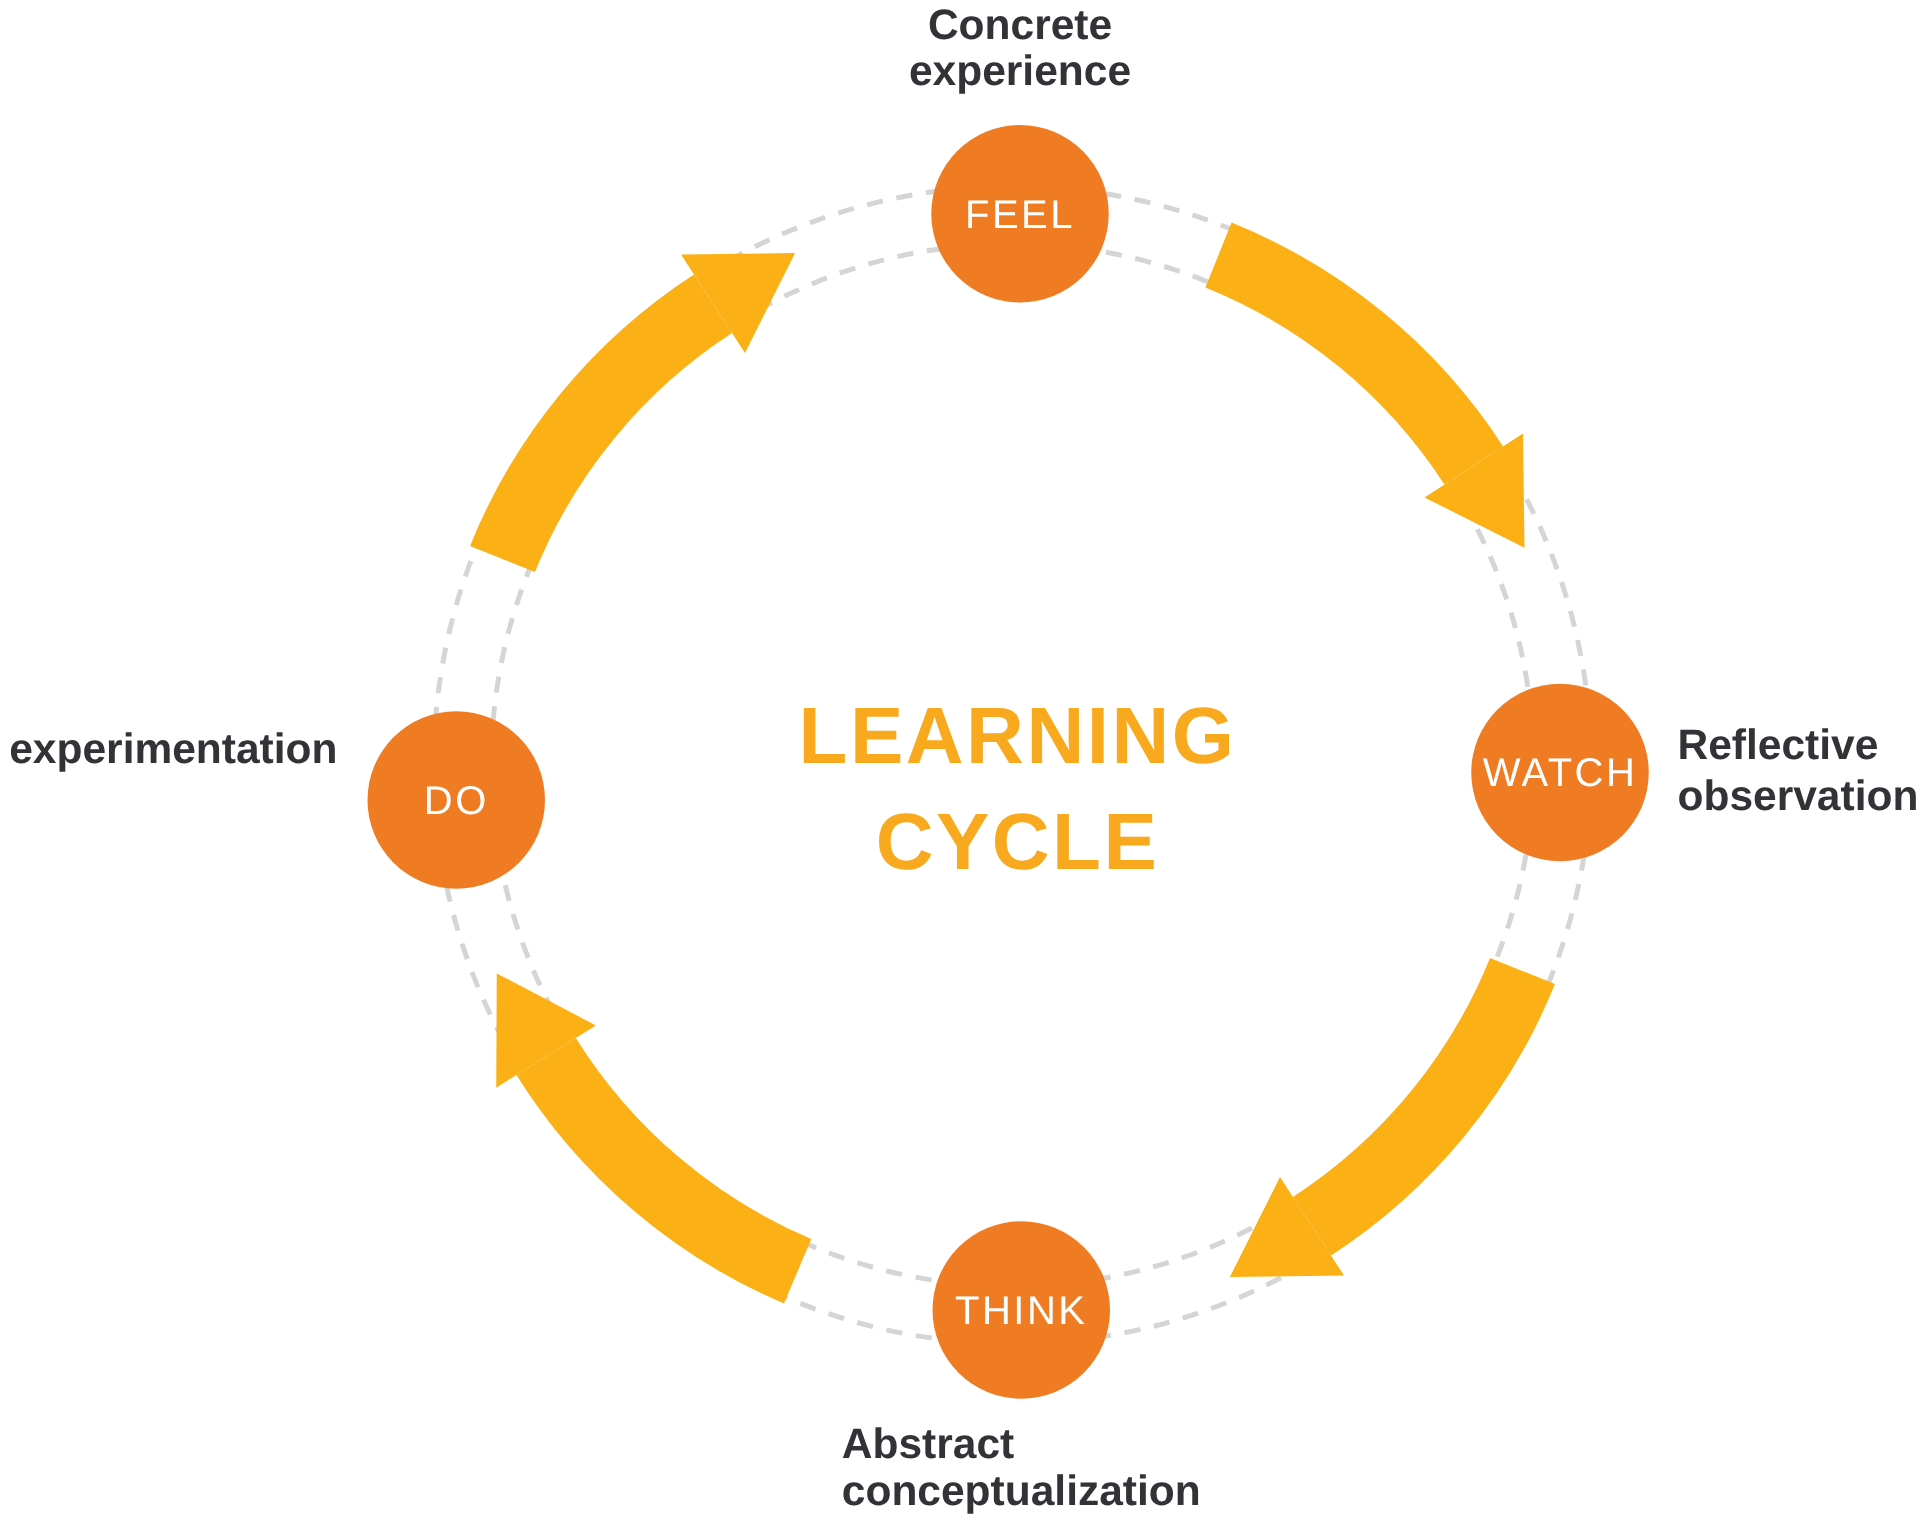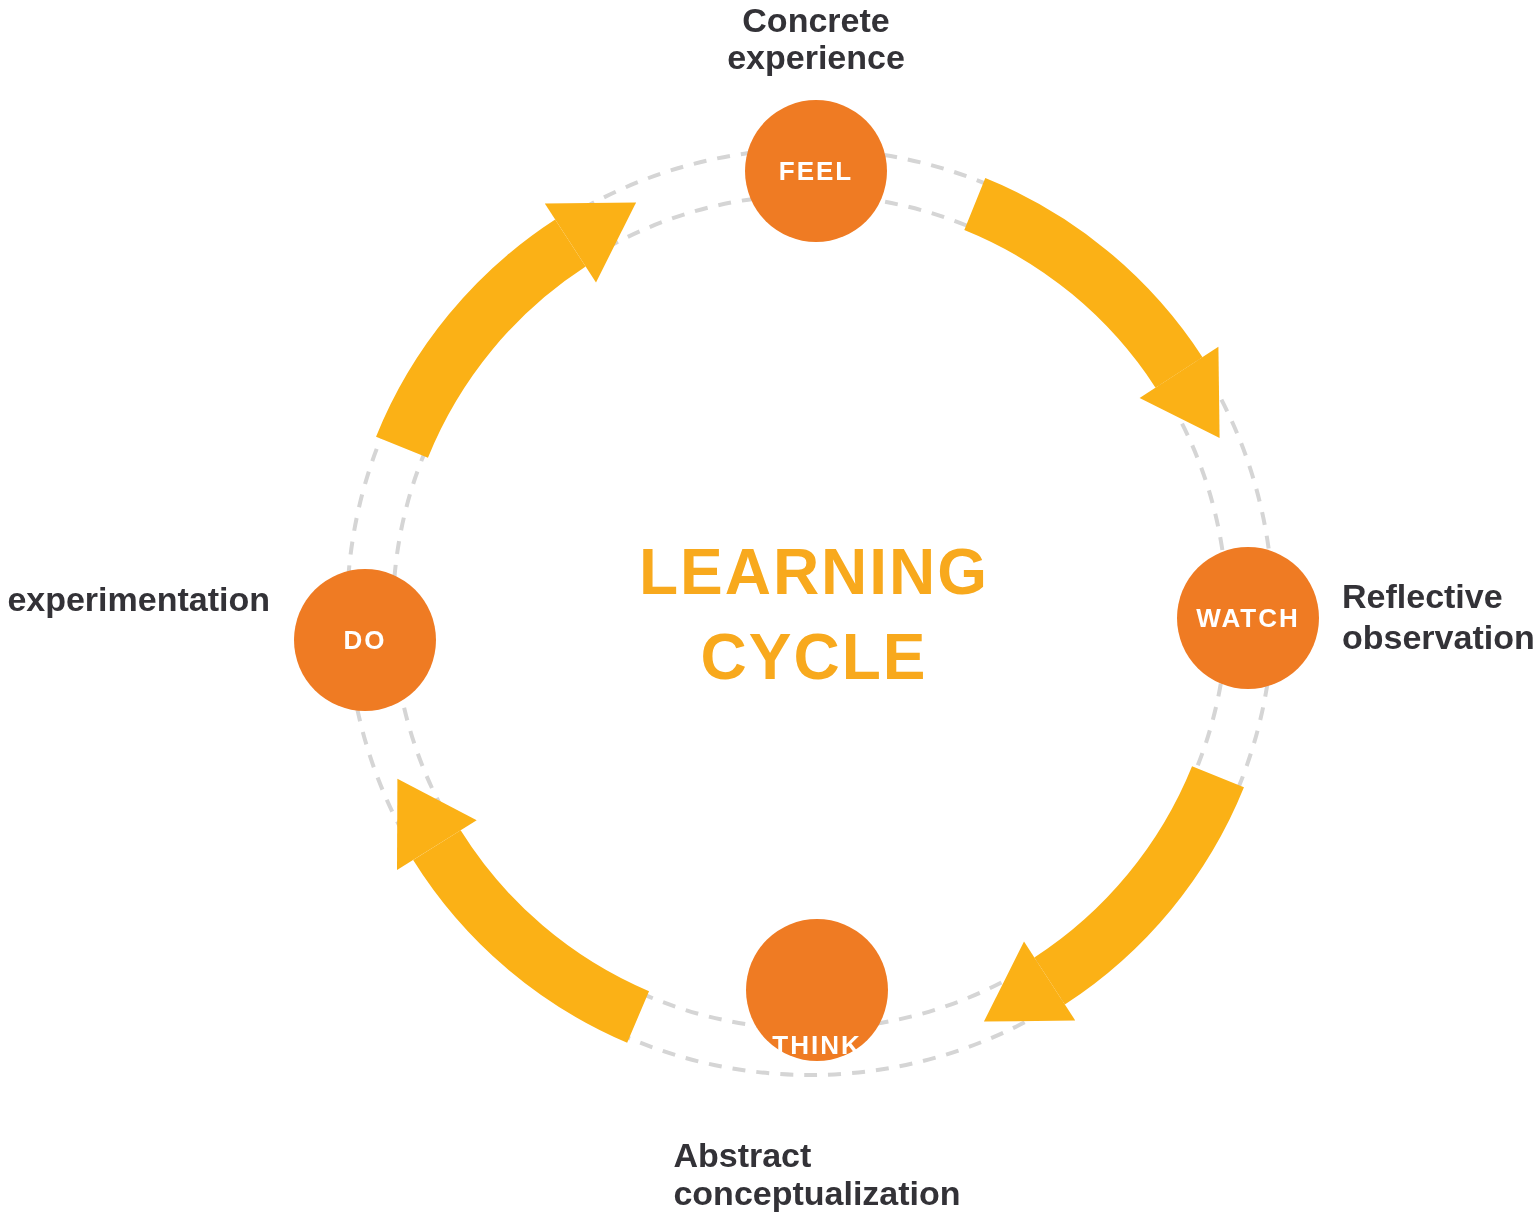--- a/index.html
+++ b/index.html
@@ -47,28 +47,28 @@
     width:142px;
     height:142px;
     border-radius:50%;
     background:var(--node-orange);
     display:flex;
     align-items:center;
     justify-content:center;
   }
   .node-label{
     color:var(--node-text);
-    font-size:26px;
-    font-weight:700;
+    font-size:32px;
+    font-weight:400;
     letter-spacing:2px;
     white-space:nowrap;
   }
   .node-top{left:745px;top:100px;}
   .node-right{left:1177px;top:547px;}
-  .node-bottom{left:746px;top:919px;align-items:flex-end;}
+  .node-bottom{left:746px;top:977px;}
   .node-left{left:294px;top:569px;}
   .caption{
     position:absolute;
     color:var(--label-dark);
     font-size:34px;
     font-weight:700;
   }
   .caption .cap-line{display:block;white-space:nowrap;}
   .caption-top{
     left:816px;top:2px;
@@ -87,21 +87,21 @@
     text-align:left;
     line-height:41px;
   }
   .caption-left{
     right:1266px;top:579px;
     text-align:right;
     line-height:40px;
   }
   .title{
     position:absolute;
-    left:814px;top:530px;
+    left:814px;top:546px;
     transform:translateX(-50%);
     text-align:center;
     color:var(--title-yellow);
     font-size:64px;
     font-weight:700;
     letter-spacing:2px;
     line-height:85px;
   }
   .title .title-line{display:block;white-space:nowrap;}
 </style>

